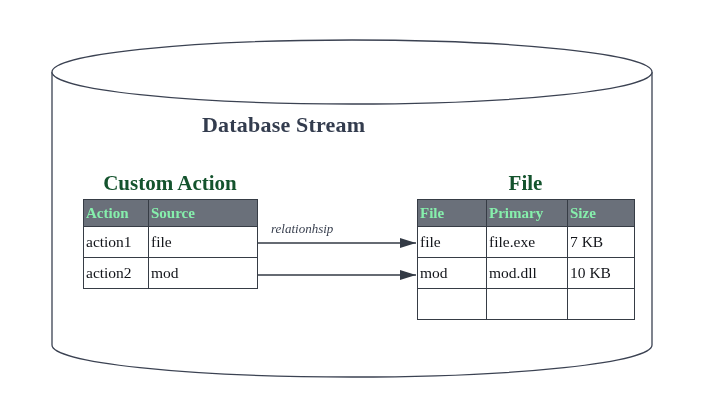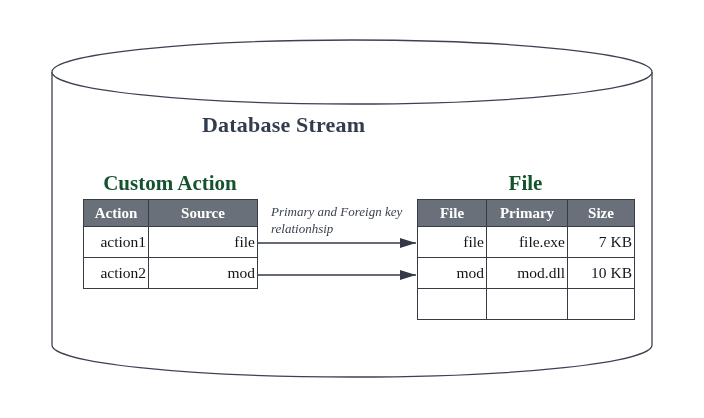--- a/index.html
+++ b/index.html
@@ -17,26 +17,26 @@
   }
   .tbl-title.ca{left:83px;width:174px;}
   .tbl-title.ft{left:417px;width:217px;}
   table.diagram{
     position:absolute;border-collapse:collapse;table-layout:fixed;background:#ffffff;
     font-family:"Liberation Serif", serif;
   }
   table.diagram.ca{left:83px;top:199px;width:174px;}
   table.diagram.ft{left:417px;top:199px;width:217px;}
   table.diagram th{
-    background:#6a707a;color:#ffffff;font-weight:bold;font-size:15px;
-    border:1.5px solid #363c45;height:26px;padding:0 2px;text-align:center;
+    background:#6a707a;color:#86efac;font-weight:bold;font-size:15px;
+    border:1.5px solid #363c45;height:26px;padding:0 2px;text-align:left;
   }
   table.diagram td{
     border:1.5px solid #363c45;height:30px;font-size:15.5px;color:#111318;
-    text-align:right;padding:0 2px;white-space:nowrap;
+    text-align:left;padding:0 2px;white-space:nowrap;
   }
   .annotation{
     position:absolute;left:271px;top:203px;width:150px;
     font-size:13px;font-style:italic;color:#3a4150;line-height:17px;
   }
 </style>
 </head>
 <body>
 
 <div class="canvas">
@@ -76,21 +76,21 @@
         <td>file</td>
       </tr>
       <tr>
         <td>action2</td>
         <td>mod</td>
       </tr>
     </tbody>
   </table>
 
   <div class="annotation">
-    <span>Primary and Foreign key</span><br>
+    <br>
     <span>relationhsip</span>
   </div>
 
   <div class="tbl-title ft">File</div>
   <table class="diagram ft">
     <colgroup>
         <col style="width:69px">
         <col style="width:81px">
         <col style="width:67px">
       </colgroup>

